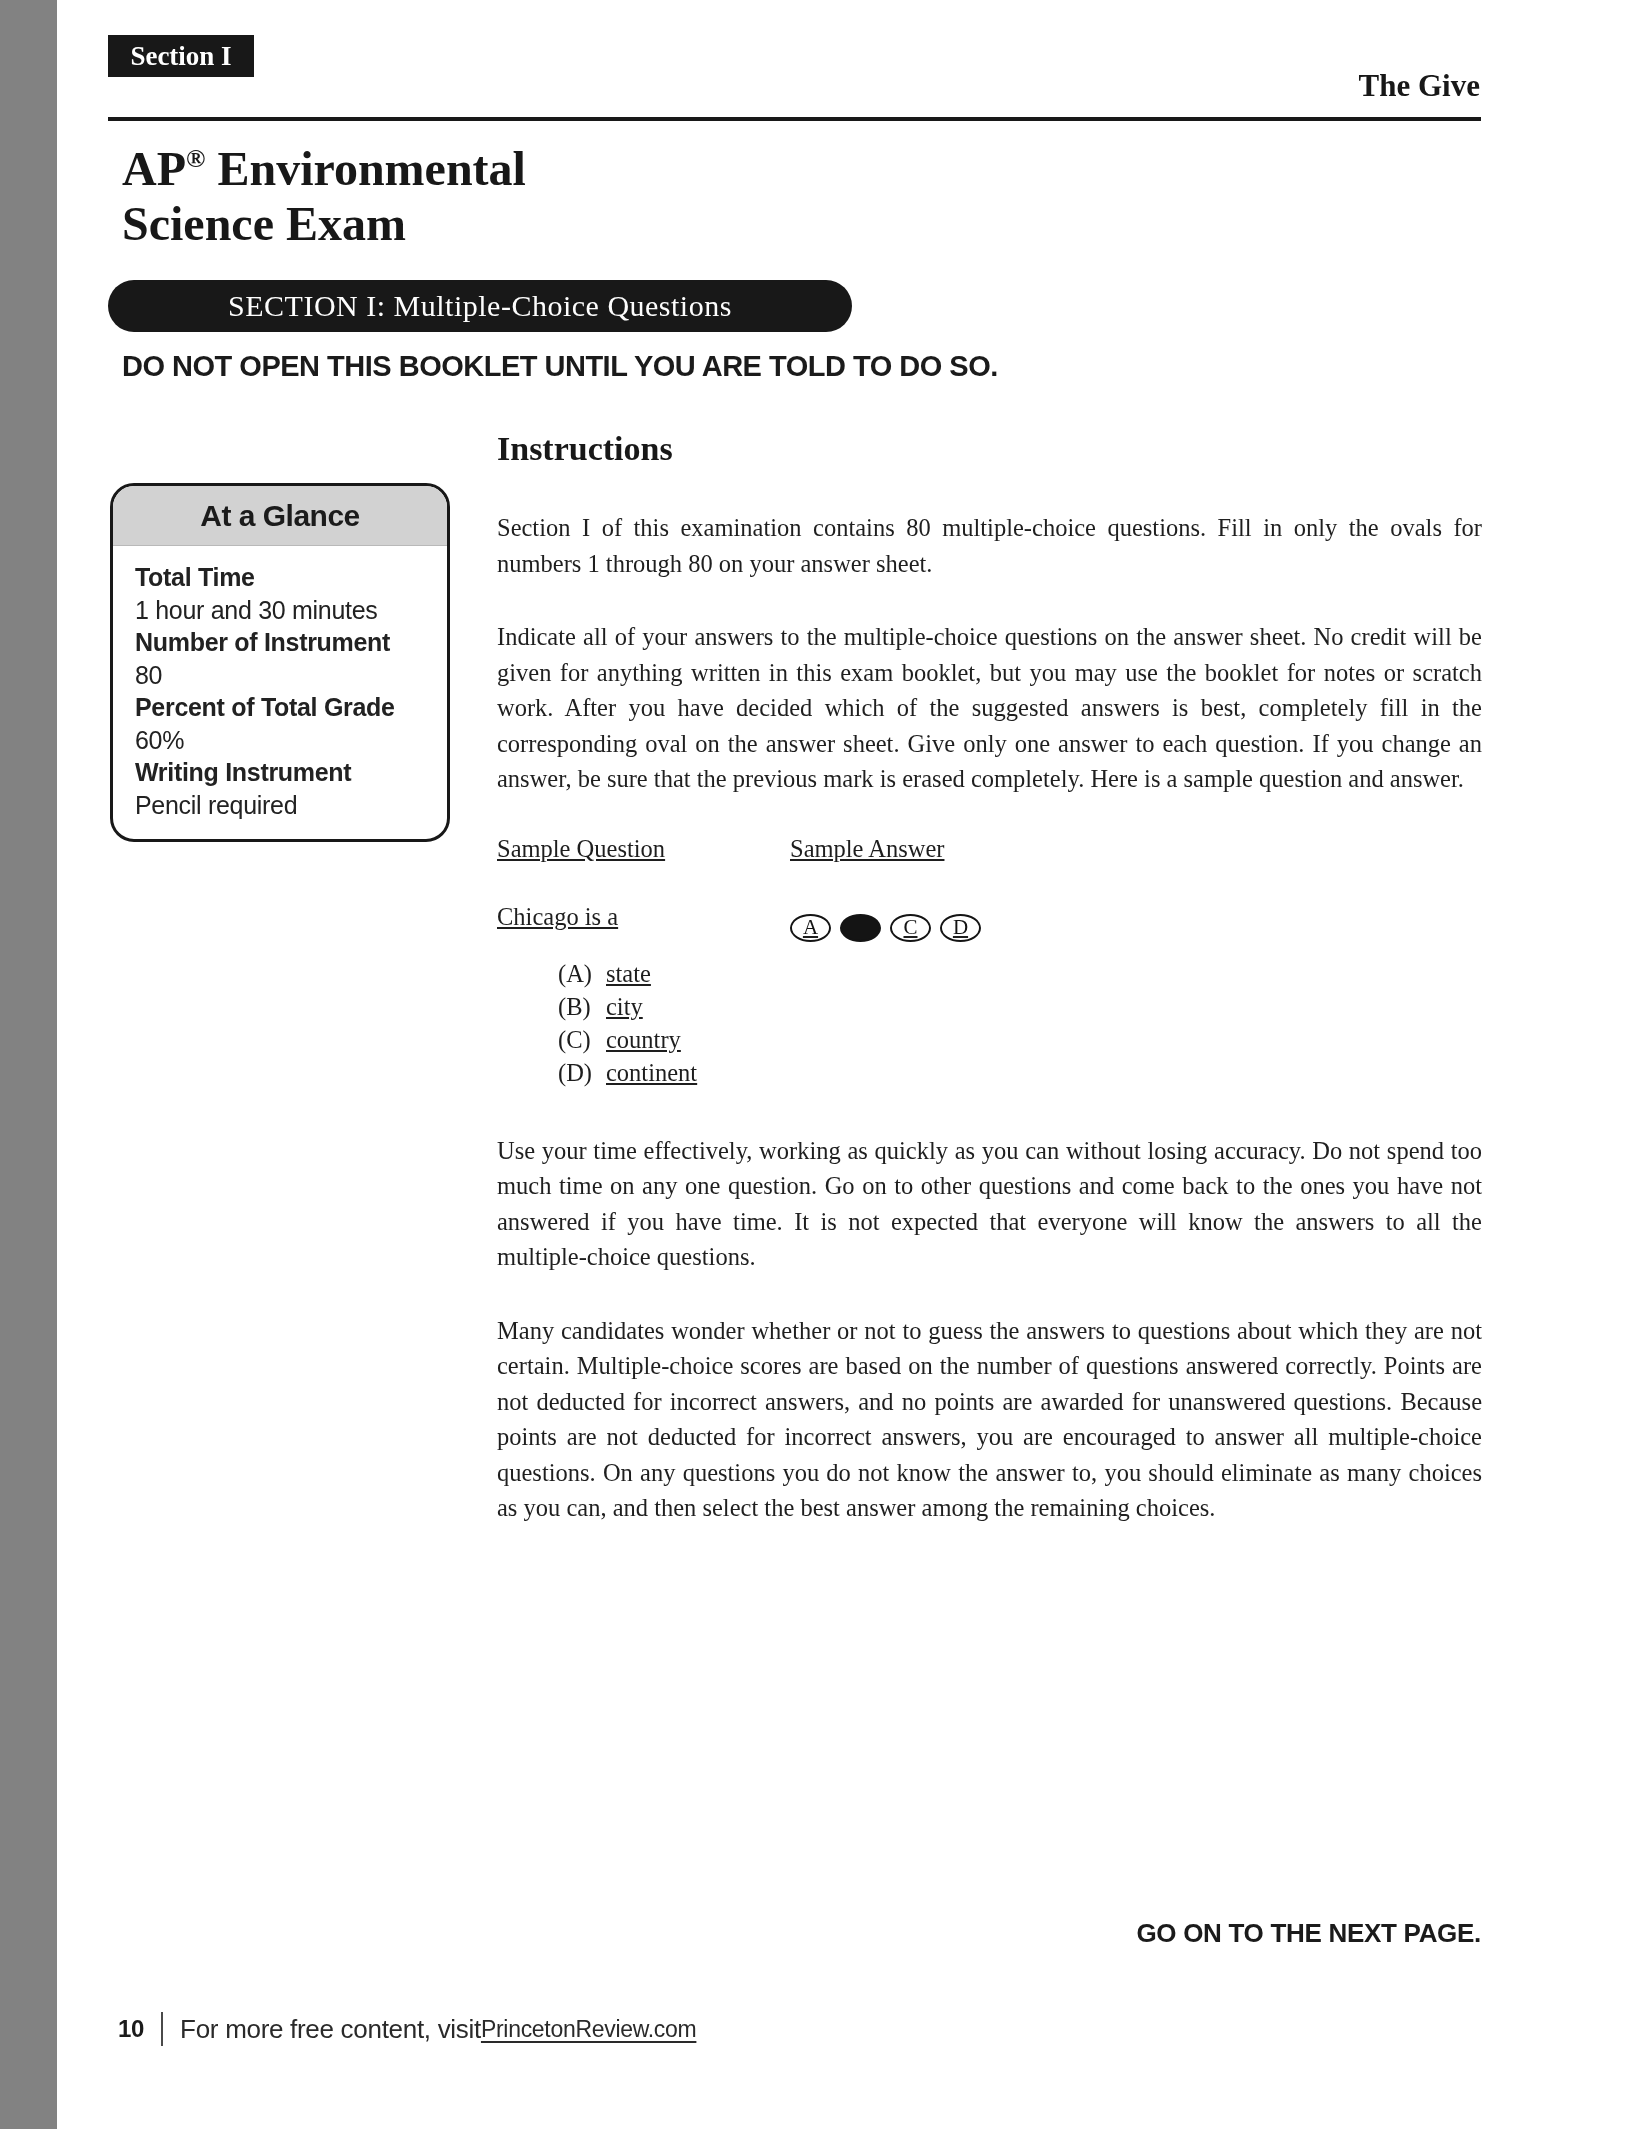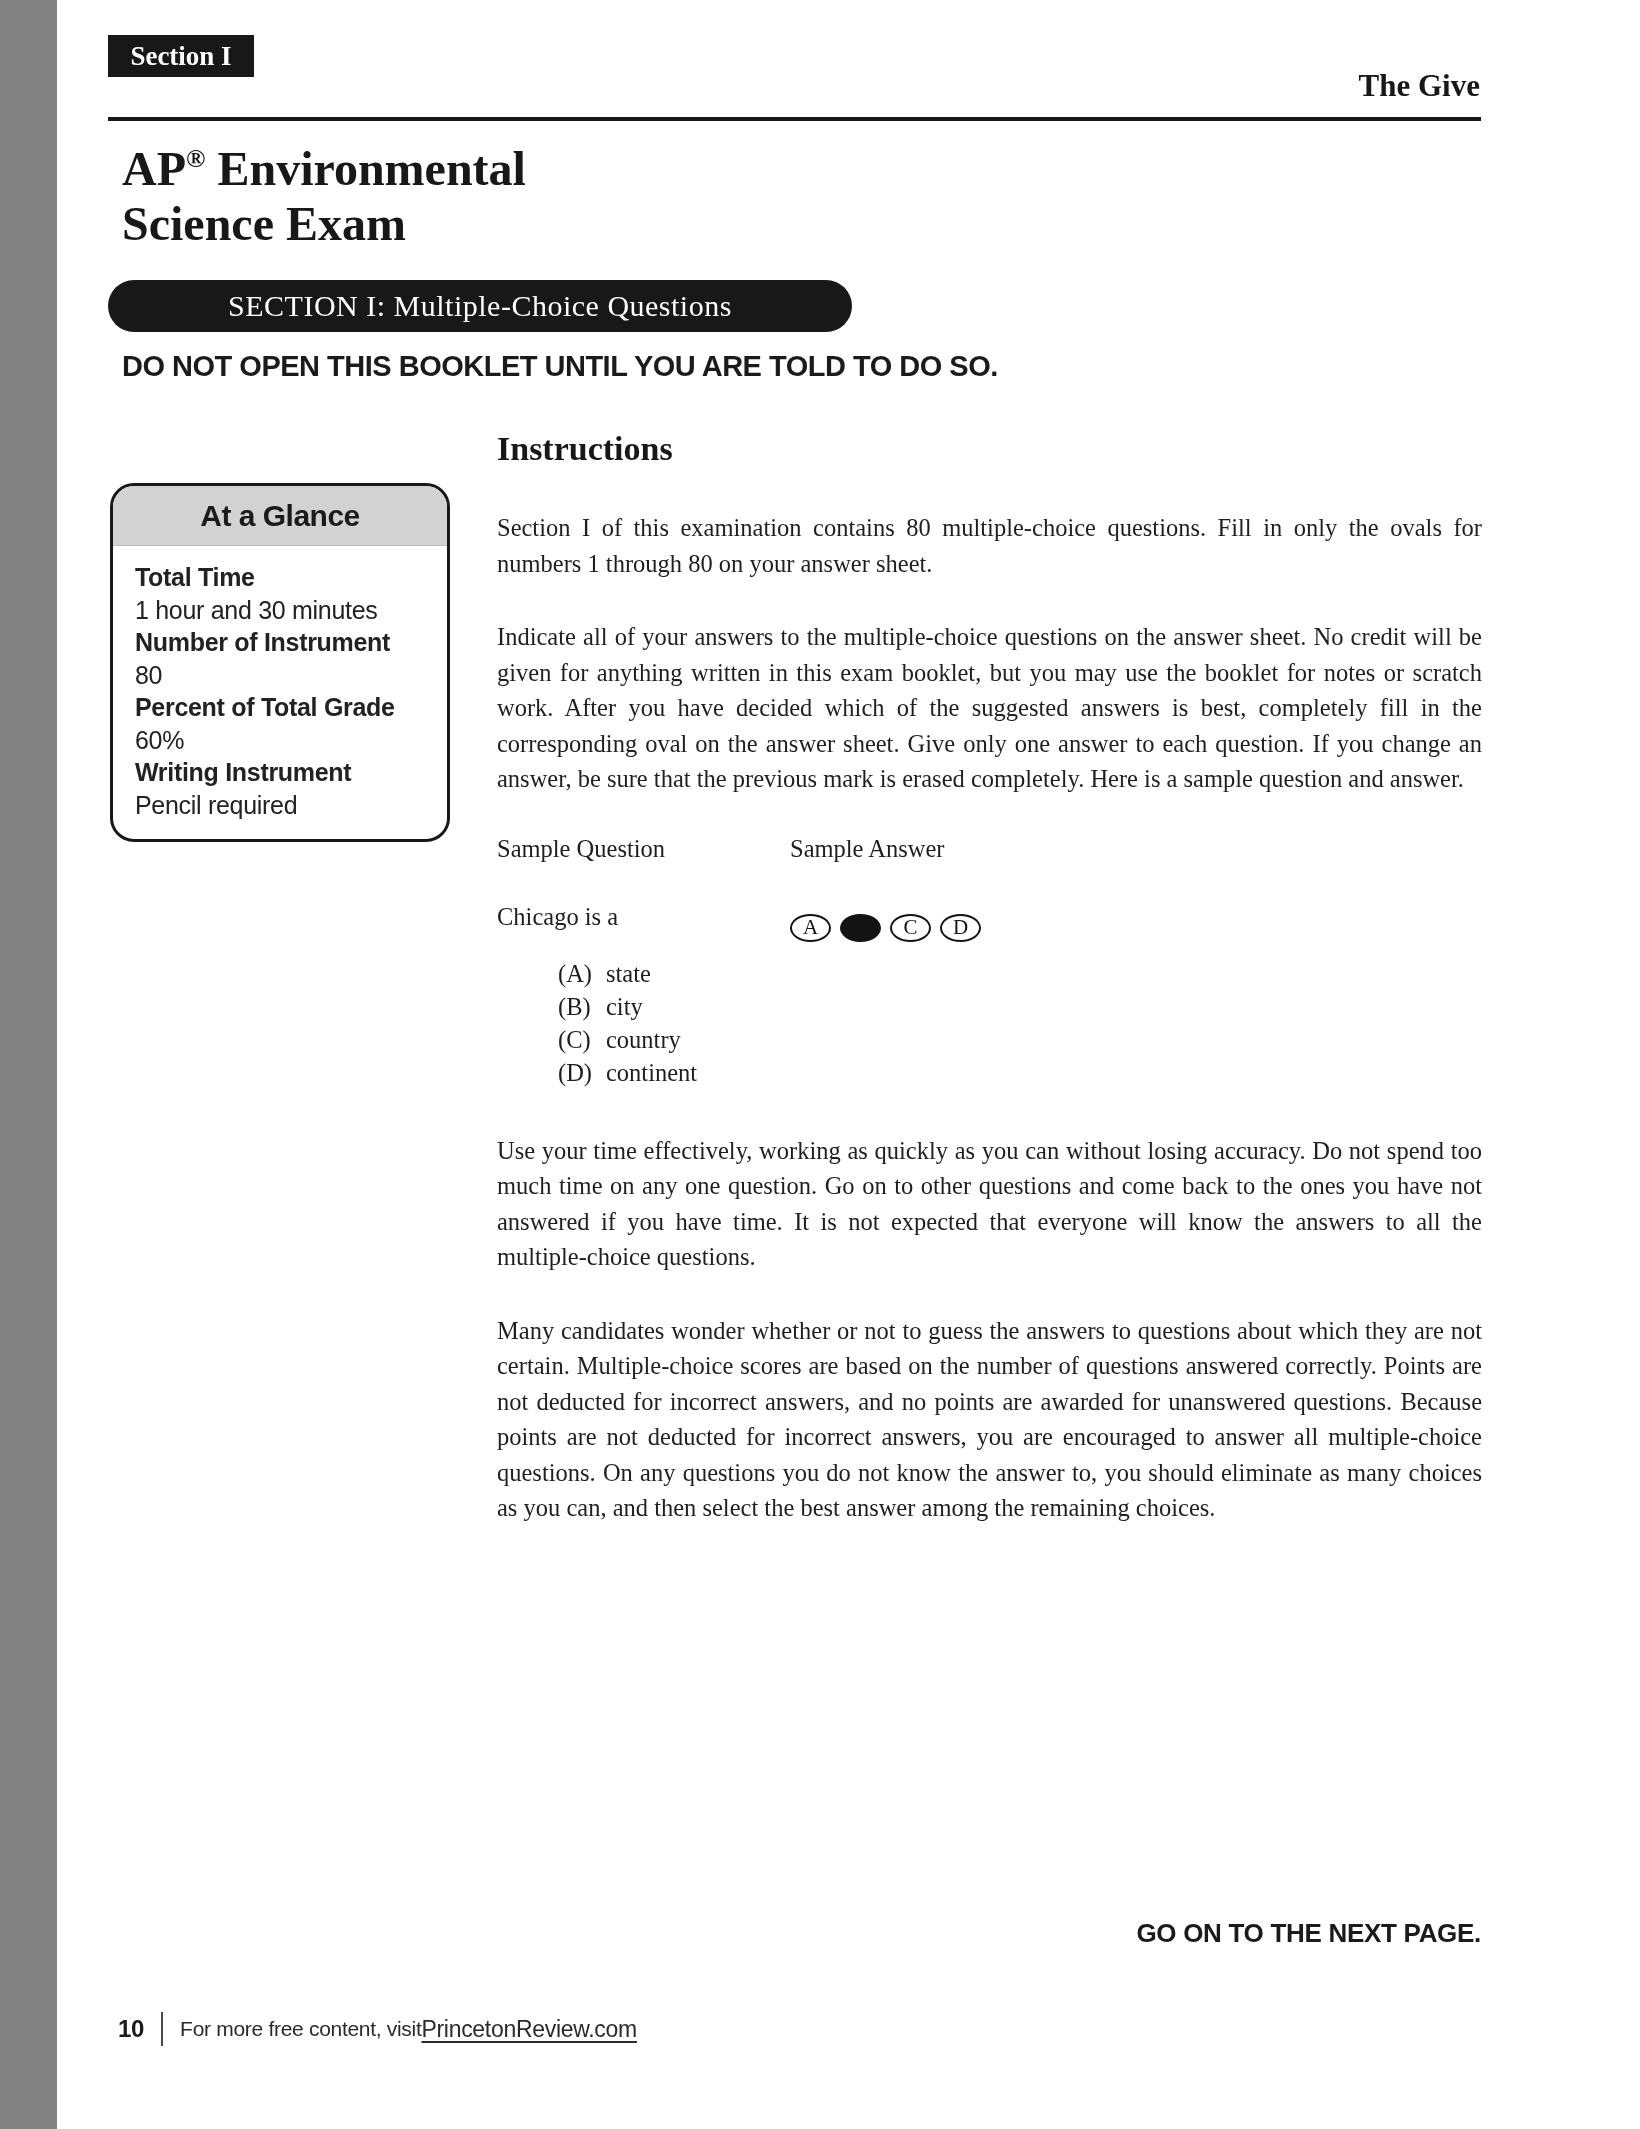--- a/index.html
+++ b/index.html
@@ -32,41 +32,41 @@
         letter-spacing:-0.5px;color:#1b1b1b;}
   .glance-body{padding:15px 18px 18px 22px;font-family:"Liberation Sans",sans-serif;
         font-size:25px;line-height:32.5px;letter-spacing:-0.3px;color:#222;}
   .glance-body .lbl{font-weight:bold;}
 
   .main{position:absolute;left:497px;top:430px;width:985px;}
   .h-serif{font-weight:bold;font-size:34px;color:#181818;margin:0 0 42px 0;}
   .para{font-size:24.5px;line-height:35.5px;text-align:justify;margin:0 0 38px 0;color:#1f1f1f;}
   .para:last-child{margin-bottom:0;}
 
-  .sample{display:grid;grid-template-columns:293px auto;margin:0 0 44px 0;font-size:24.5px;}
+  .sample{display:grid;grid-template-columns:293px auto;margin:0 0 44px 0;font-size:24.5px;text-decoration:underline;}
   .sample .row-label{margin-bottom:40px;}
   .stem{margin-bottom:26px;}
   .ovals{display:flex;gap:9px;align-items:center;margin-top:-4px;}
   .oval{width:41px;height:28px;border:2px solid #141414;border-radius:50%;
         display:flex;align-items:center;justify-content:center;font-size:21px;color:#141414;
         box-sizing:border-box;background:#fff;}
   .oval.filled{background:#141414;border-color:#141414;color:transparent;}
   .choices{margin-left:61px;line-height:33px;}
   .choices .ch-label{display:inline-block;width:48px;}
 
   .about-heading{font-weight:bold;font-size:25px;color:#181818;margin:0 0 45px 0;}
 
   .go-on{position:absolute;right:159px;top:1918px;font-family:"Liberation Sans",sans-serif;
         font-weight:bold;font-size:26px;letter-spacing:-0.3px;color:#1b1b1b;}
 
   .footer{position:absolute;left:95px;top:2012px;display:flex;align-items:center;
         font-family:"Liberation Sans",sans-serif;letter-spacing:-0.3px;color:#2a2a2a;margin-left:23px;}
   .footer .pagenum{font-weight:bold;font-size:24px;color:#1b1b1b;}
   .footer .divider{width:2px;height:34px;background:#4a4a4a;margin:0 17px;}
-  .footer .ftext{font-size:21px;text-align:right;}
+  .footer .ftext{font-size:26px;text-align:right;}
   .footer a,.footer .flink{font-size:23px;color:#2a2a2a;text-decoration:underline;text-underline-offset:4px;}
 </style>
 </head>
 <body>
 
 <div class="page">
   <div class="gray-strip"></div>
 
   <div class="section-badge">
     <span>Section I</span>

